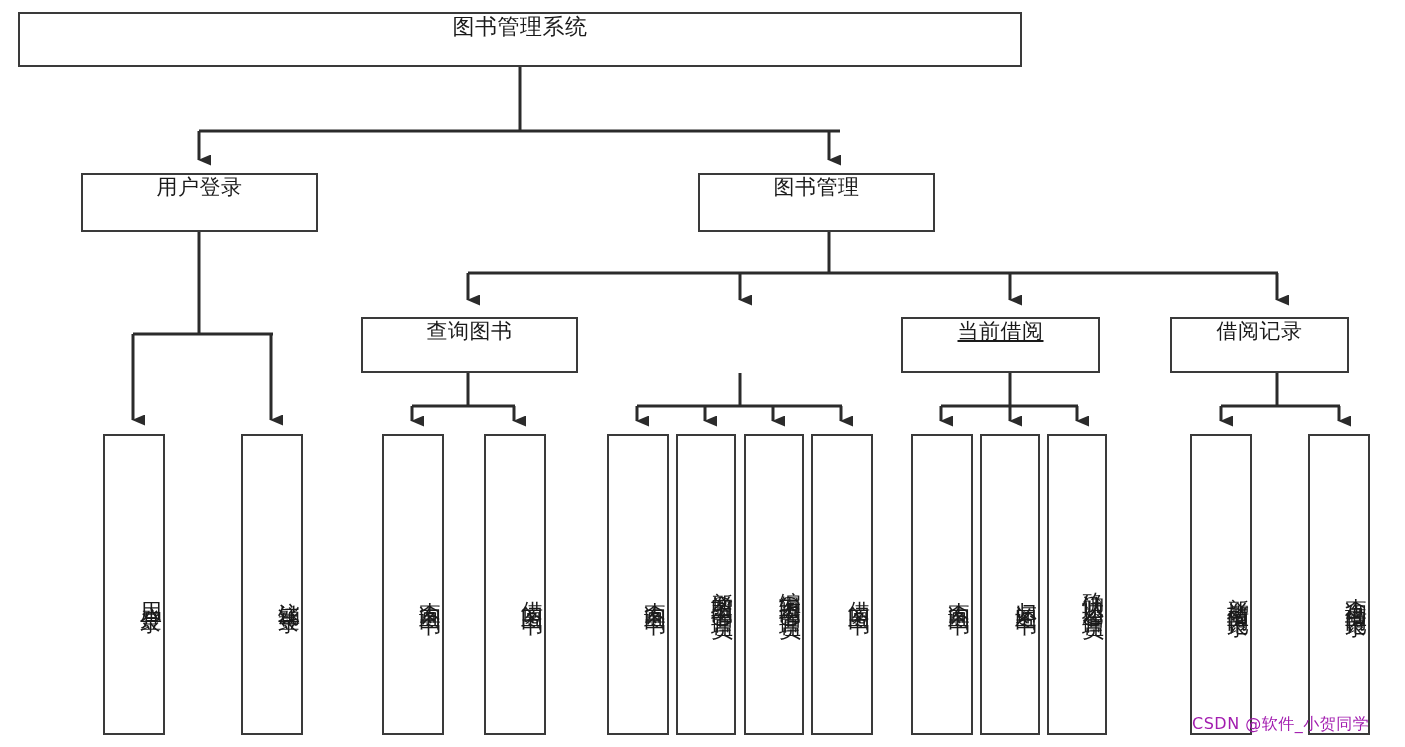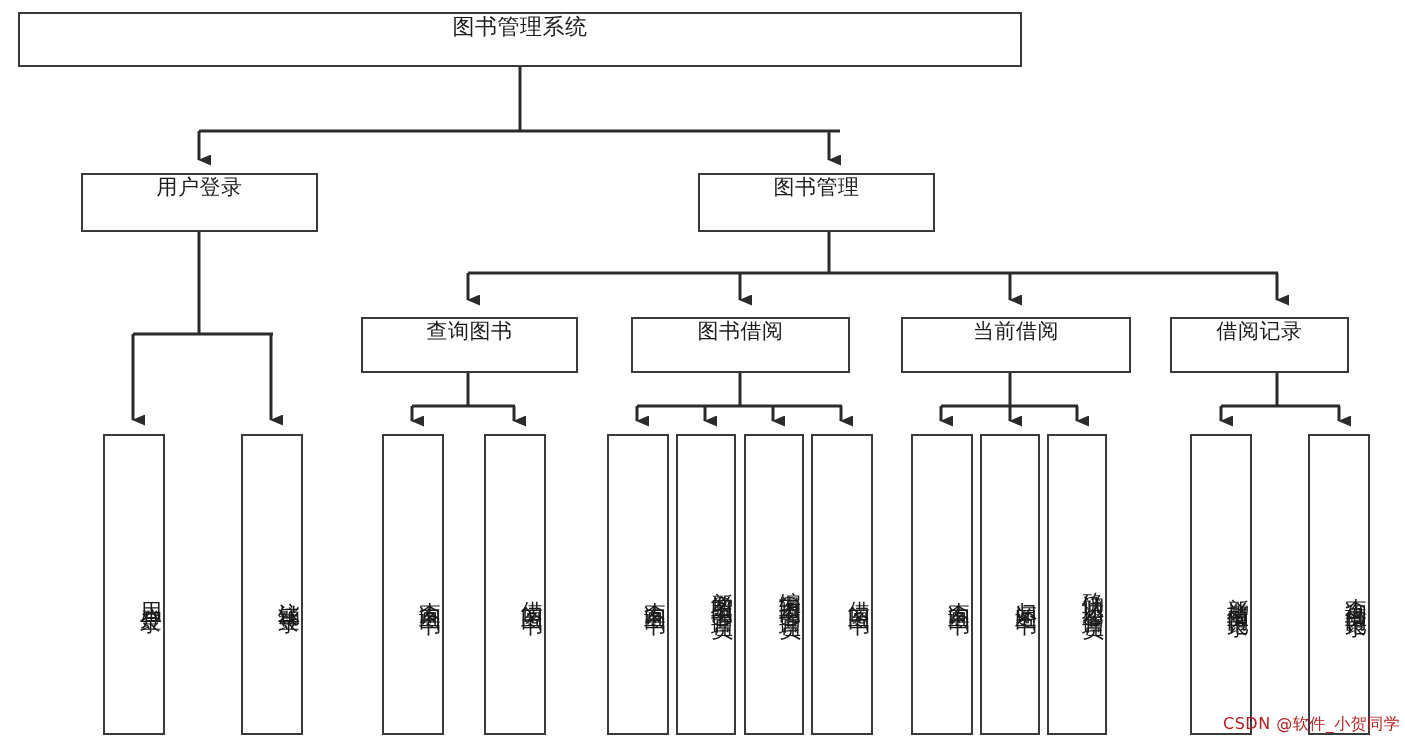--- a/index.html
+++ b/index.html
@@ -55,24 +55,23 @@
   .node.leaf > .lbl {
     writing-mode: vertical-rl;
     text-orientation: upright;
     white-space: normal;
   }
   .watermark {
     position: absolute;
     left: 1192px;
     top: 714px;
     font-size: 16px;
-    color: #b91c1c;
+    color: #a21caf;
     letter-spacing: 0.5px;
     white-space: nowrap;
-    margin-left: 31px;
   }
 </style>
 </head>
 <body>
 
 <div id="canvas">
 
   <svg id="wires" viewBox="0 0 1405 747" xmlns="http://www.w3.org/2000/svg">
     <defs>
       <marker id="arw" markerWidth="11" markerHeight="13" refX="5.5" refY="12" orient="auto" markerUnits="userSpaceOnUse">
@@ -132,25 +131,22 @@
   </div>
 
   <div class="node" style="left:698px; top:173px; width:237px; height:59px;">
     <span class="lbl">图书管理</span>
   </div>
 
   <div class="node" style="left:361px; top:317px; width:217px; height:56px;">
     <span class="lbl">查询图书</span>
   </div>
 
-  <div class="node" style="left:631px; top:317px; width:219px; height:56px;">
-    <span class="lbl">图书借阅</span>
-  </div>
-
-  <div class="node" style="left:901px; top:317px; width:230px; height:56px;">
+
+  <div class="node" style="left:901px; top:317px; width:199px; height:56px;text-decoration:underline;">
     <span class="lbl">当前借阅</span>
   </div>
 
   <div class="node" style="left:1170px; top:317px; width:179px; height:56px;">
     <span class="lbl">借阅记录</span>
   </div>
 
   <div class="node leaf" style="left:103px; top:434px; width:62px; height:301px;">
     <span class="lbl">用户登录</span>
   </div>

